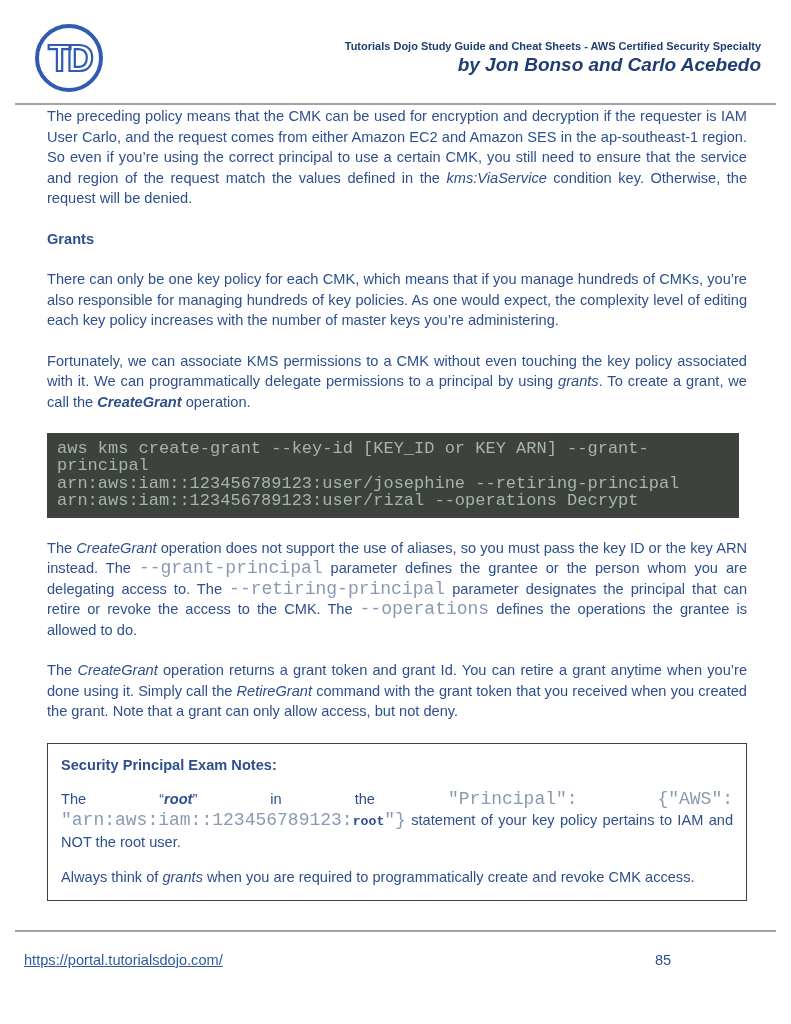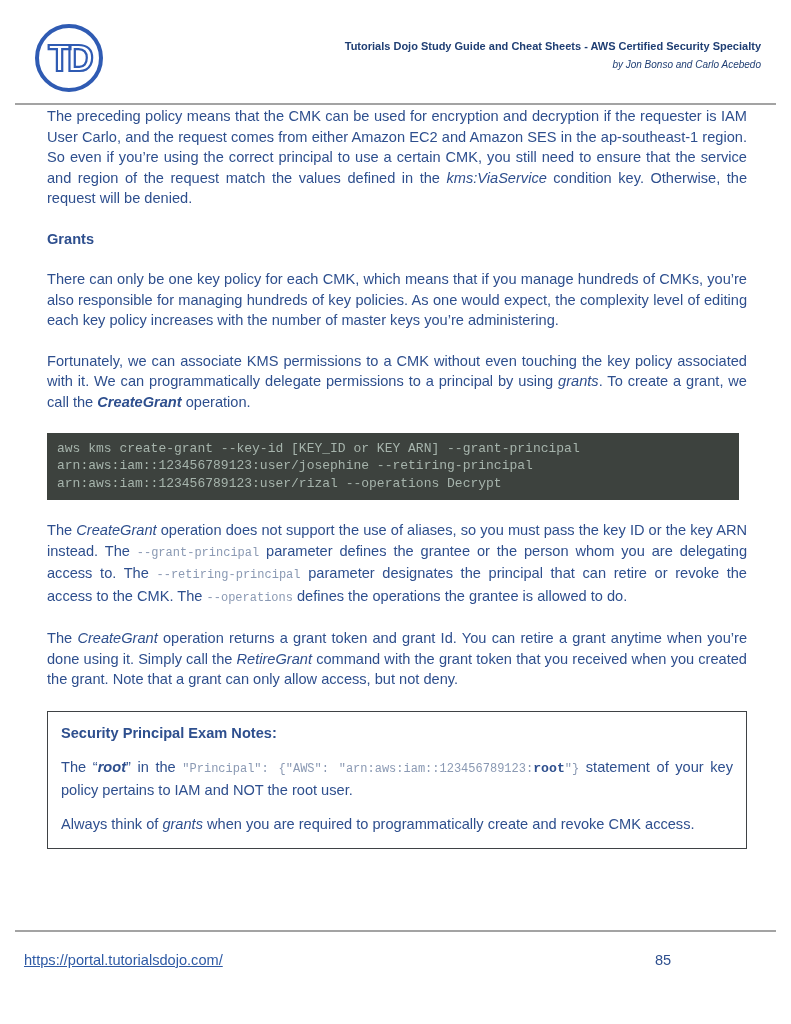--- a/index.html
+++ b/index.html
@@ -18,42 +18,42 @@
   .page{
     width:791px;height:1024px;position:relative;background:#ffffff;
     font-family:"Liberation Sans",sans-serif;color:var(--body-text);
     overflow:hidden;
   }
   
   .header{display:flex;justify-content:space-between;align-items:flex-start;padding:22px 30px 0 33px;}
   .logo-wrap{width:72px;height:72px;flex:0 0 auto;}
   .title-block{text-align:right;padding-top:16px;}
   .doc-title{font-weight:bold;font-size:11px;line-height:17.5px;color:var(--header-text);}
-  .doc-byline{font-weight:normal;font-style:italic;font-size:10px;line-height:17.5px;color:var(--header-text);}
+  .doc-byline{font-weight:bold;font-style:italic;font-size:19px;line-height:17.5px;color:var(--header-text);}
   .rule{border:none;border-top:2px solid var(--rule-color);margin:0 15px;}
   .rule-top{margin-top:9px;}
   
   .main{padding:0 44px 0 47px;}
   p.body{text-align:justify;font-size:14.6px;line-height:20.5px;margin:20px 0 0 0;}
   p.first{margin-top:1px;}
   .heading{font-weight:bold;font-size:14.6px;line-height:20.5px;margin:20px 0 0 0;}
   .codeblock{
     background:var(--code-bg);color:var(--code-text);
-    font-family:"Liberation Mono",monospace;font-size:13px;line-height:17.4px;
+    font-family:"Liberation Mono",monospace;font-size:17px;line-height:17.4px;
     padding:7px 10px 8px 10px;margin:21px 8px 0 0;white-space:pre-wrap;
   }
   .notes{border:1.5px solid var(--box-border);margin:21px 0 0 0;padding:11px 13px 13px 13px;}
   .notes .heading{margin-top:0;}
   .notes p.body{margin-top:14px;}
   
   .seg-n{}
   .seg-i{font-style:italic;}
   .seg-b{font-weight:400;}
   .seg-bi{font-weight:700;font-style:italic;}
-  .seg-code{font-family:"Liberation Mono",monospace;font-size:12px;color:var(--inline-code);}
+  .seg-code{font-family:"Liberation Mono",monospace;font-size:18px;color:var(--inline-code);}
   .seg-codeb{font-family:"Liberation Mono",monospace;font-size:13.2px;font-weight:700;color:var(--body-text);}
   
   .footer{position:absolute;left:0;right:0;bottom:0;height:94px;}
   .footer-row{padding:20px 47px 0 24px;position:relative;font-size:14.6px;}
   .footer-link{color:var(--link-color);text-decoration:underline;cursor:pointer;}
   .page-num{position:absolute;left:655px;top:20px;color:var(--body-text);}
 </style>
 </head>
 <body>
 

